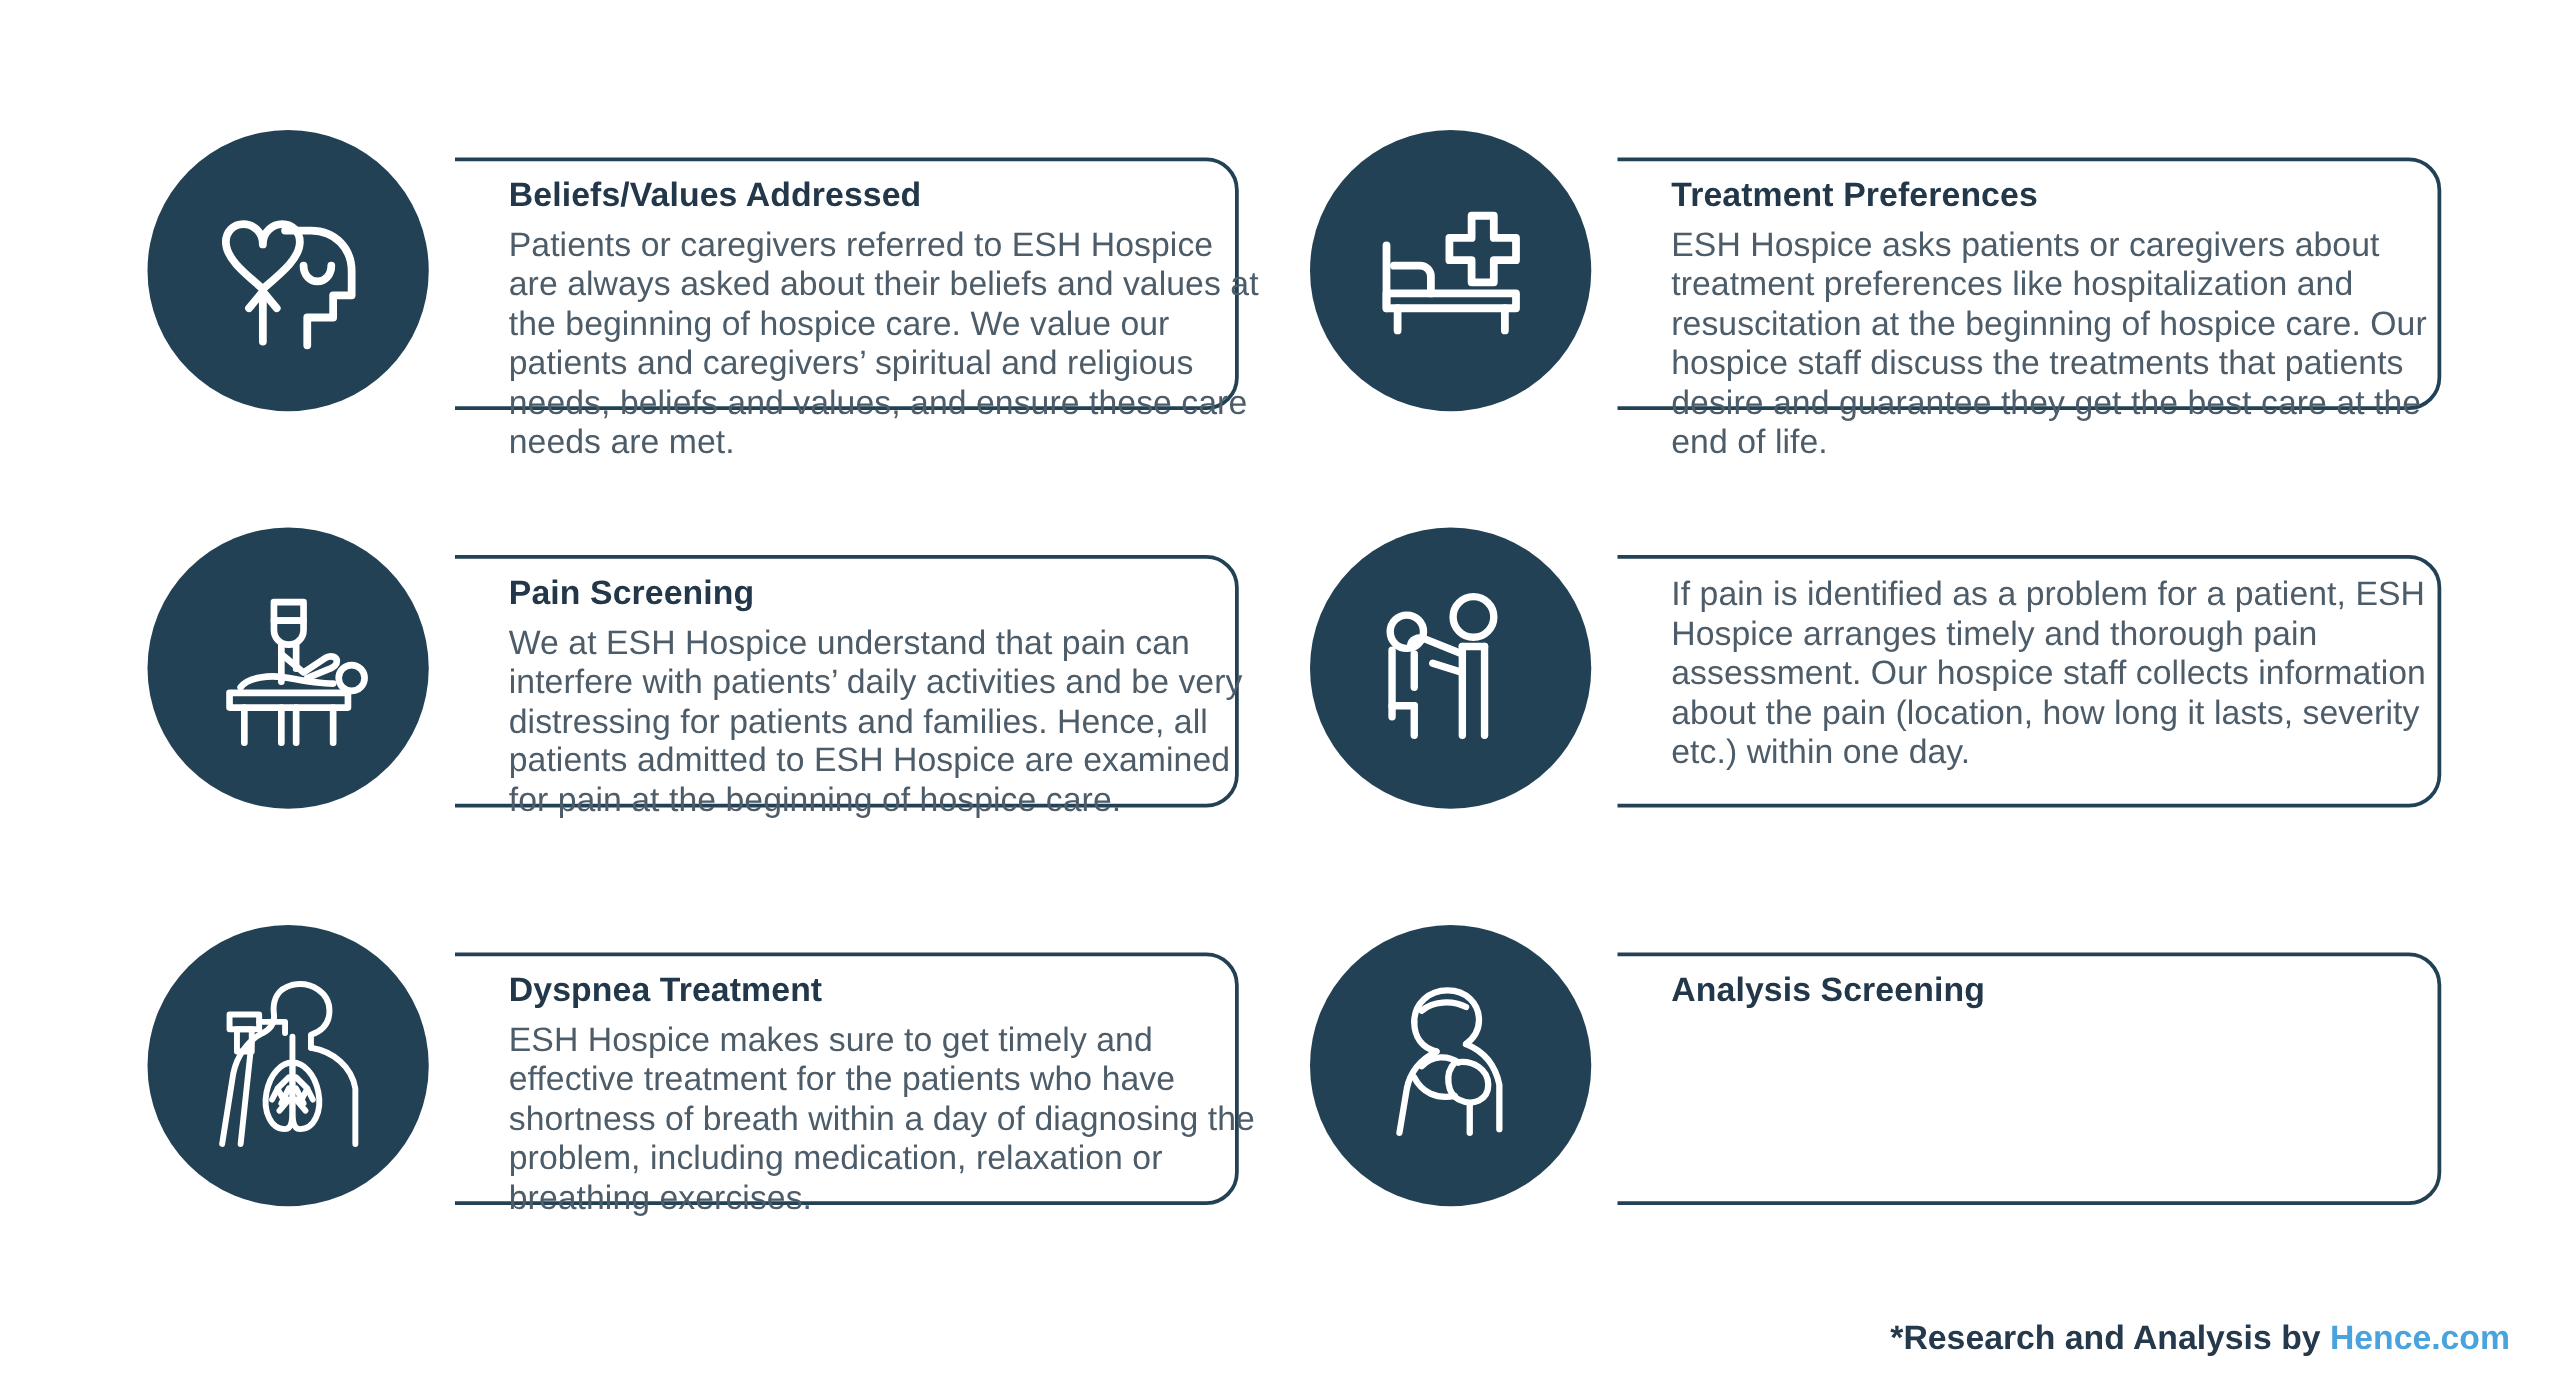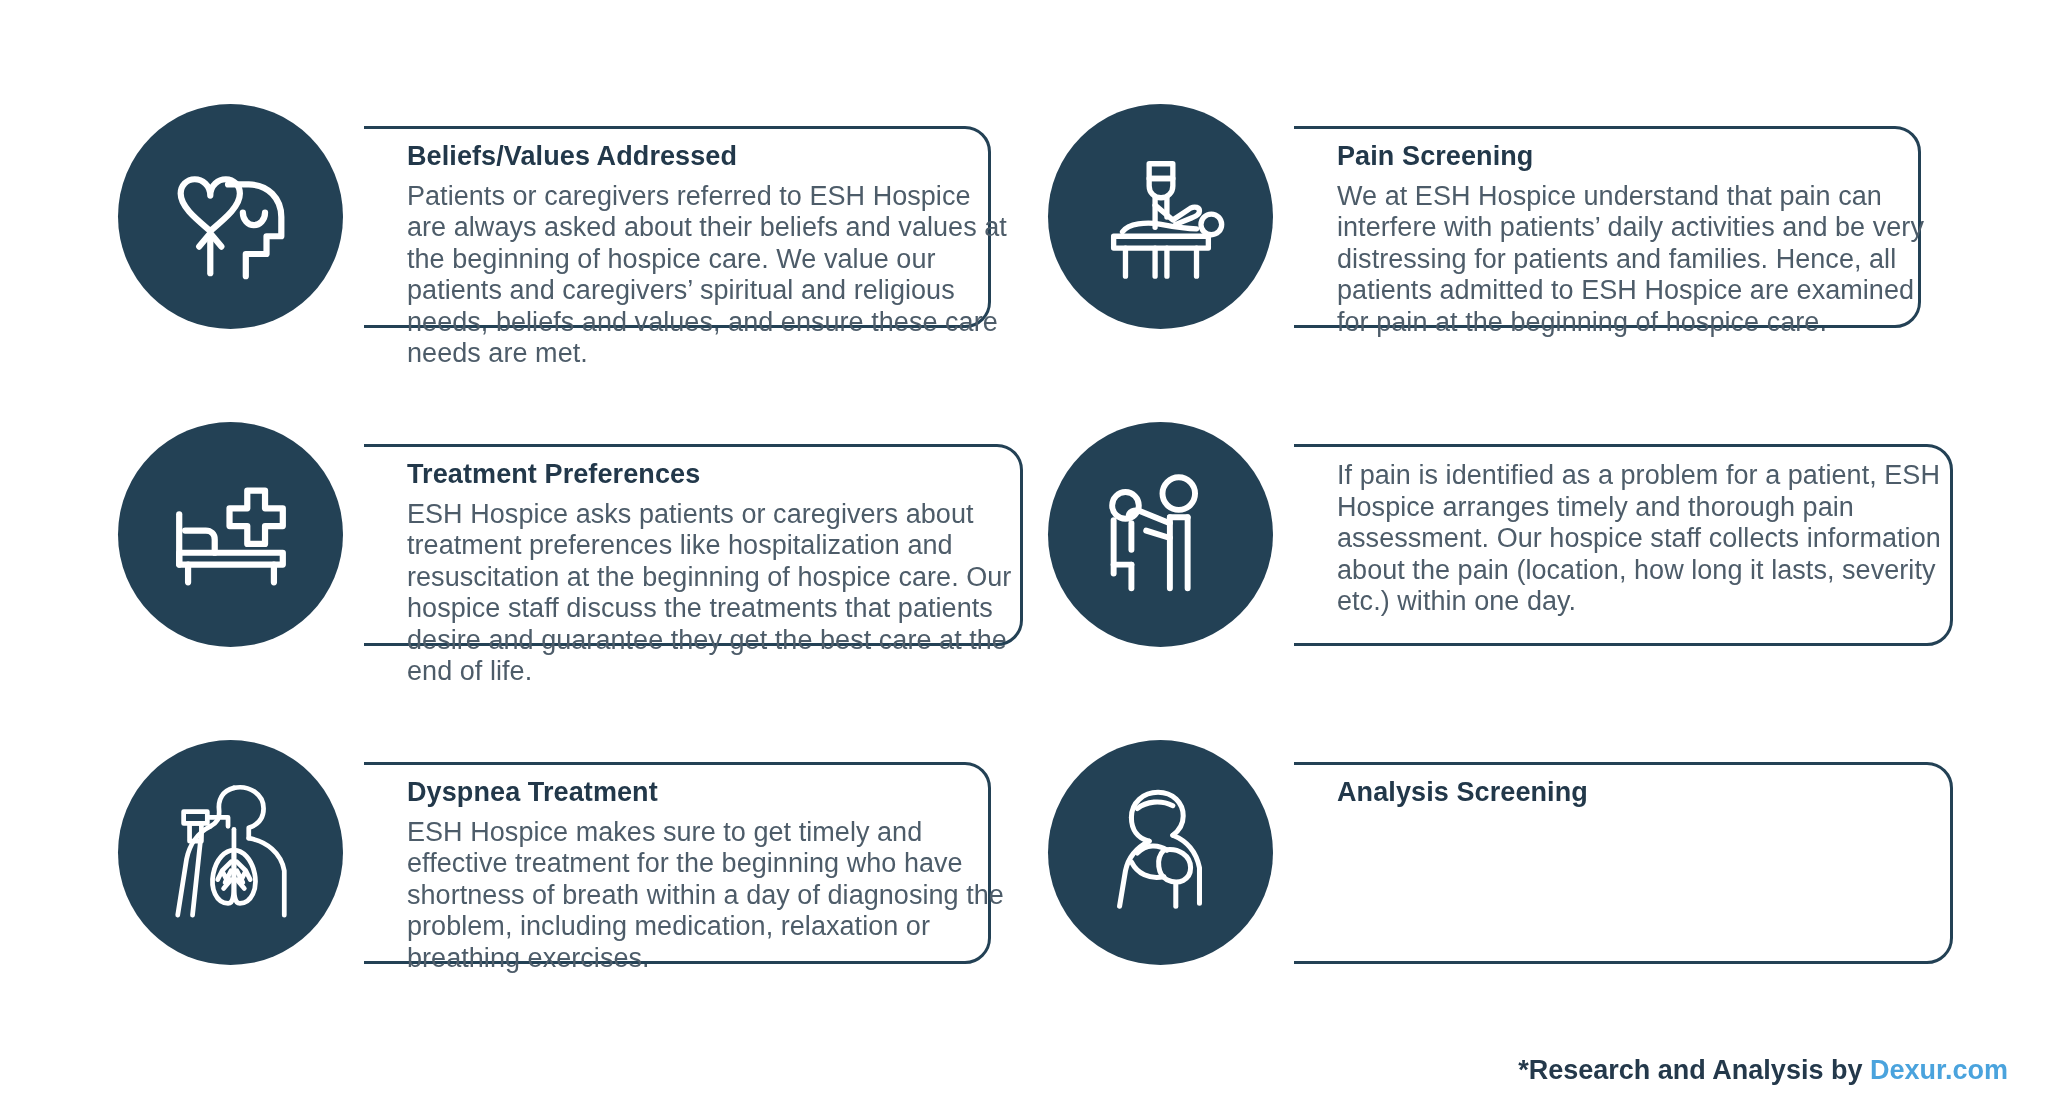--- a/index.html
+++ b/index.html
@@ -155,20 +155,45 @@
             <path d="M58 47 C58 52 61.5 55.5 65.5 55.5 C69.5 55.5 73 52 73 47"></path>
           </g>
         </svg>
       </div>
       <div class="card-text">
         <div class="card-title">Beliefs/Values Addressed</div>
         <div class="card-body">Patients or caregivers referred to ESH Hospice are always asked about their beliefs and values at the beginning of hospice care. We value our patients and caregivers’ spiritual and religious needs, beliefs and values, and ensure these care needs are met.</div>
       </div>
     </div>
 
+    <div class="cell right">
+      <div class="card-panel"></div>
+      <div class="circle-mask"></div>
+      <div class="icon-circle">
+        <svg viewBox="0 0 100 100">
+          <g fill="none" stroke="#ffffff" stroke-width="4.2" stroke-linecap="round" stroke-linejoin="round">
+
+            <path d="M61 20 L73 20 L73 32 L85 32 L85 44 L73 44 L73 56 L61 56 L61 44 L49 44 L49 32 L61 32 Z"></path>
+
+            <path d="M15 36 L15 70"></path>
+
+            <path d="M19 47 L33 47 C36.5 47 39 49.5 39 53 L39 62"></path>
+
+            <path d="M15 62 L85 62 L85 70 L15 70 Z"></path>
+
+            <path d="M21 70 L21 82 M79 70 L79 82"></path>
+          </g>
+        </svg>
+      </div>
+      <div class="card-text">
+        <div class="card-title">Treatment Preferences</div>
+        <div class="card-body">ESH Hospice asks patients or caregivers about treatment preferences like hospitalization and resuscitation at the beginning of hospice care. Our hospice staff discuss the treatments that patients desire and guarantee they get the best care at the end of life.</div>
+      </div>
+    </div>
+
     <div class="cell left">
       <div class="card-panel"></div>
       <div class="circle-mask"></div>
       <div class="icon-circle">
         <svg viewBox="0 0 100 100">
           <g fill="none" stroke="#ffffff" stroke-width="3.6" stroke-linecap="round" stroke-linejoin="round">
 
             <path d="M42 14 L58 14 L58 24 L42 24 Z"></path>
 
             <path d="M42 24 L58 24 L58 29 C58 33.5 54.5 37 50 37 C45.5 37 42 33.5 42 29 Z"></path>
@@ -191,45 +216,20 @@
         <div class="card-title">Pain Screening</div>
         <div class="card-body">We at ESH Hospice understand that pain can interfere with patients’ daily activities and be very distressing for patients and families. Hence, all patients admitted to ESH Hospice are examined for pain at the beginning of hospice care.</div>
       </div>
     </div>
 
     <div class="cell right">
       <div class="card-panel"></div>
       <div class="circle-mask"></div>
       <div class="icon-circle">
         <svg viewBox="0 0 100 100">
-          <g fill="none" stroke="#ffffff" stroke-width="4.2" stroke-linecap="round" stroke-linejoin="round">
-
-            <path d="M61 20 L73 20 L73 32 L85 32 L85 44 L73 44 L73 56 L61 56 L61 44 L49 44 L49 32 L61 32 Z"></path>
-
-            <path d="M15 36 L15 70"></path>
-
-            <path d="M19 47 L33 47 C36.5 47 39 49.5 39 53 L39 62"></path>
-
-            <path d="M15 62 L85 62 L85 70 L15 70 Z"></path>
-
-            <path d="M21 70 L21 82 M79 70 L79 82"></path>
-          </g>
-        </svg>
-      </div>
-      <div class="card-text">
-        <div class="card-title">Treatment Preferences</div>
-        <div class="card-body">ESH Hospice asks patients or caregivers about treatment preferences like hospitalization and resuscitation at the beginning of hospice care. Our hospice staff discuss the treatments that patients desire and guarantee they get the best care at the end of life.</div>
-      </div>
-    </div>
-
-    <div class="cell right">
-      <div class="card-panel"></div>
-      <div class="circle-mask"></div>
-      <div class="icon-circle">
-        <svg viewBox="0 0 100 100">
           <g fill="none" stroke="#ffffff" stroke-width="4" stroke-linecap="round" stroke-linejoin="round">
 
             <path d="M62 22 m-11 0 a11 11 0 1 0 22 0 a11 11 0 1 0 -22 0"></path>
 
             <path d="M56 38 L56 86 M68 38 L68 86"></path>
             <path d="M56 38 L68 38"></path>
 
             <path d="M56 42 L36 34 C32 32.5 28 34 28 38"></path>
             <path d="M56 52 L40 47"></path>
 
@@ -274,21 +274,21 @@
             <path d="M52 48 C46 48 40 54 38 64 C36 74 40 84 48 84 C52 84 52 78 52 72 Z"></path>
             <path d="M52 48 C58 48 64 54 66 64 C68 74 64 84 56 84 C52 84 52 78 52 72 Z"></path>
 
             <path d="M50 56 L44 62 M44 62 L41 68 M44 62 L47 68 M50 62 L46 70 M50 68 L45 74"></path>
             <path d="M54 56 L60 62 M60 62 L63 68 M60 62 L57 68 M54 62 L58 70 M54 68 L59 74"></path>
           </g>
         </svg>
       </div>
       <div class="card-text">
         <div class="card-title">Dyspnea Treatment</div>
-        <div class="card-body">ESH Hospice makes sure to get timely and effective treatment for the beginning who have shortness of breath within a day of diagnosing the problem, including medication, relaxation or breathing exercises.</div>
+        <div class="card-body">ESH Hospice makes sure to get timely and effective treatment for the patients who have shortness of breath within a day of diagnosing the problem, including medication, relaxation or breathing exercises.</div>
       </div>
     </div>
 
     <div class="cell right">
       <div class="card-panel"></div>
       <div class="circle-mask"></div>
       <div class="icon-circle">
         <svg viewBox="0 0 100 100">
           <g fill="none" stroke="#ffffff" stroke-width="3.4" stroke-linecap="round" stroke-linejoin="round">
 
@@ -310,15 +310,15 @@
           </g>
         </svg>
       </div>
       <div class="card-text">
         <div class="card-title">Analysis Screening</div>
       </div>
     </div>
 
   </div>
 
-  <div class="attribution"><span>*Research and Analysis by </span><span class="brand">Dexur.com</span></div>
+  <div class="attribution"><span>*Research and Analysis by </span><span class="brand">Hence.com</span></div>
 
 </div>
 
 </body></html>

